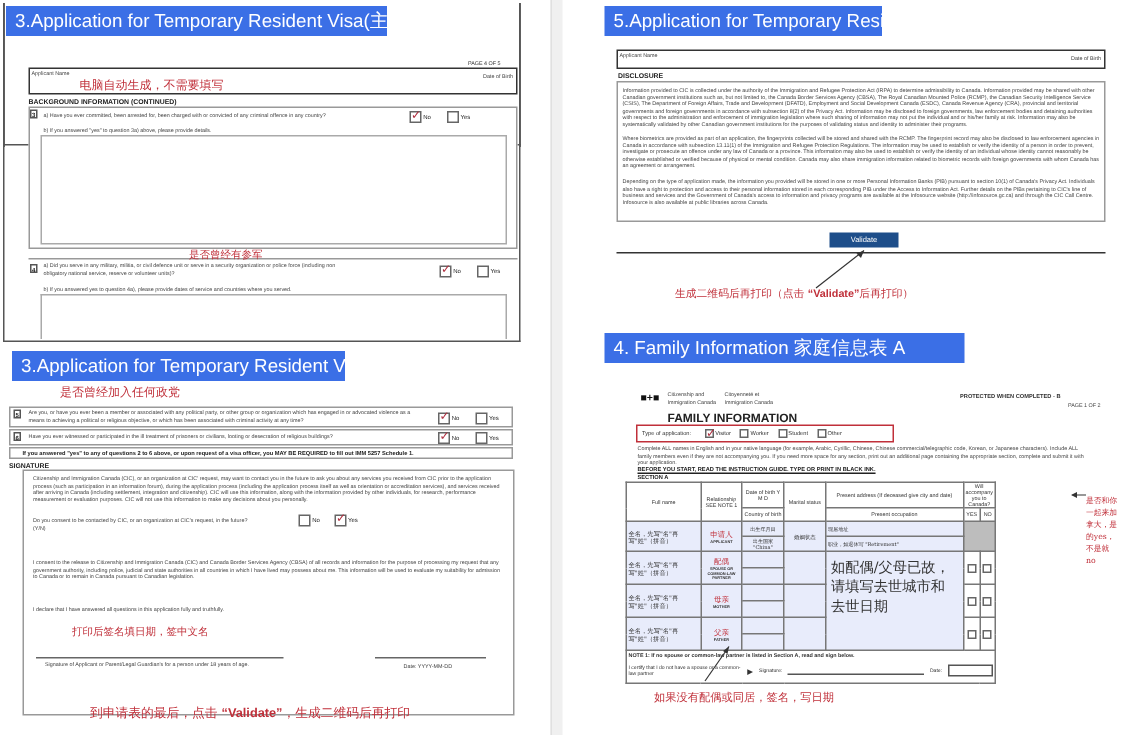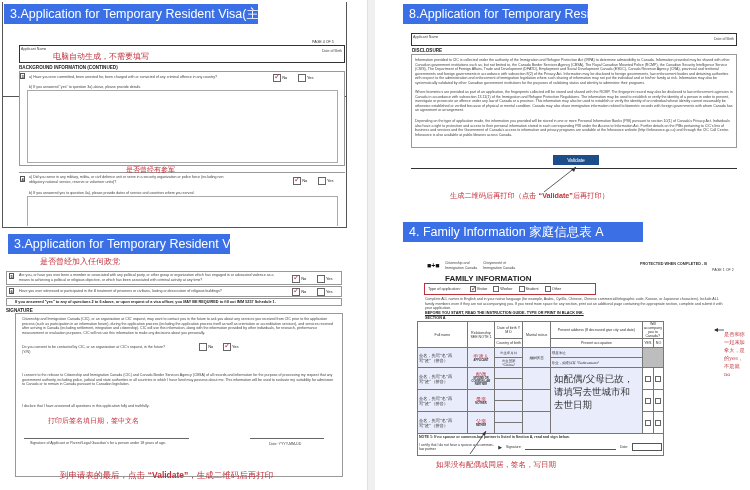--- a/index.html
+++ b/index.html
@@ -101,21 +101,21 @@
   <div class="abs tiny" style="left:253px;top:128px">Date: YYYY-MM-DD</div>
 </div>
 
 <div class="abs redtxt" style="left:60px;top:470px;font-size:8.5px">
   <span>到申请表的最后，点击 </span><b style="font-family:'Liberation Sans',sans-serif">“Validate”</b><span>，生成二维码后再打印</span>
 </div>
 
 <div class="scrollbar" style="left:367px;top:0;width:8px;height:490px"></div>
 
 <div class="abs" style="left:386px;top:0;width:364px;height:222px;background:#fff"></div>
-<div class="banner" style="left:403px;top:4px;width:185px;">8.Application for Temporary Resident Visa(主申请表）K</div>
+<div class="banner" style="left:403px;top:4px;width:185px;">5.Application for Temporary Resident Visa(主申请表）K</div>
 
 <div class="box" style="left:411px;top:33px;width:326px;height:13px;border:1.5px solid #333">
   <div class="tiny" style="position:absolute;left:1px;top:1px">Applicant Name</div>
   <div class="tiny" style="position:absolute;right:2px;top:3px">Date of Birth</div>
 </div>
 <div class="abs hdr" style="left:412px;top:48px">DISCLOSURE</div>
 <div class="box" style="left:411px;top:54px;width:326px;height:94px;border-color:#999">
   <div class="abs tiny" style="left:3px;top:3px;width:318px">Information provided to CIC is collected under the authority of the Immigration and Refugee Protection Act (IRPA) to determine admissibility to Canada. Information provided may be shared with other Canadian government institutions such as, but not limited to, the Canada Border Services Agency (CBSA), The Royal Canadian Mounted Police (RCMP), the Canadian Security Intelligence Service (CSIS), The Department of Foreign Affairs, Trade and Development (DFATD), Employment and Social Development Canada (ESDC), Canada Revenue Agency (CRA), provincial and territorial governments and foreign governments in accordance with subsection 8(2) of the Privacy Act. Information may be disclosed to foreign governments, law enforcement bodies and detaining authorities with respect to the administration and enforcement of immigration legislation where such sharing of information may not put the individual and or his/her family at risk. Information may also be systematically validated by other Canadian government institutions for the purposes of validating status and identity to administer their programs.</div>
   <div class="abs tiny" style="left:3px;top:35px;width:318px">Where biometrics are provided as part of an application, the fingerprints collected will be stored and shared with the RCMP. The fingerprint record may also be disclosed to law enforcement agencies in Canada in accordance with subsection 13.11(1) of the Immigration and Refugee Protection Regulations. The information may be used to establish or verify the identity of a person in order to prevent, investigate or prosecute an offence under any law of Canada or a province. This information may also be used to establish or verify the identity of an individual whose identity cannot reasonably be otherwise established or verified because of physical or mental condition. Canada may also share immigration information related to biometric records with foreign governments with whom Canada has an agreement or arrangement.</div>
   <div class="abs tiny" style="left:3px;top:64px;width:318px">Depending on the type of application made, the information you provided will be stored in one or more Personal Information Banks (PIB) pursuant to section 10(1) of Canada's Privacy Act. Individuals also have a right to protection and access to their personal information stored in each corresponding PIB under the Access to Information Act. Further details on the PIBs pertaining to CIC's line of business and services and the Government of Canada's access to information and privacy programs are available at the Infosource website (http://infosource.gc.ca) and through the CIC Call Centre. Infosource is also available at public libraries across Canada.</div>

